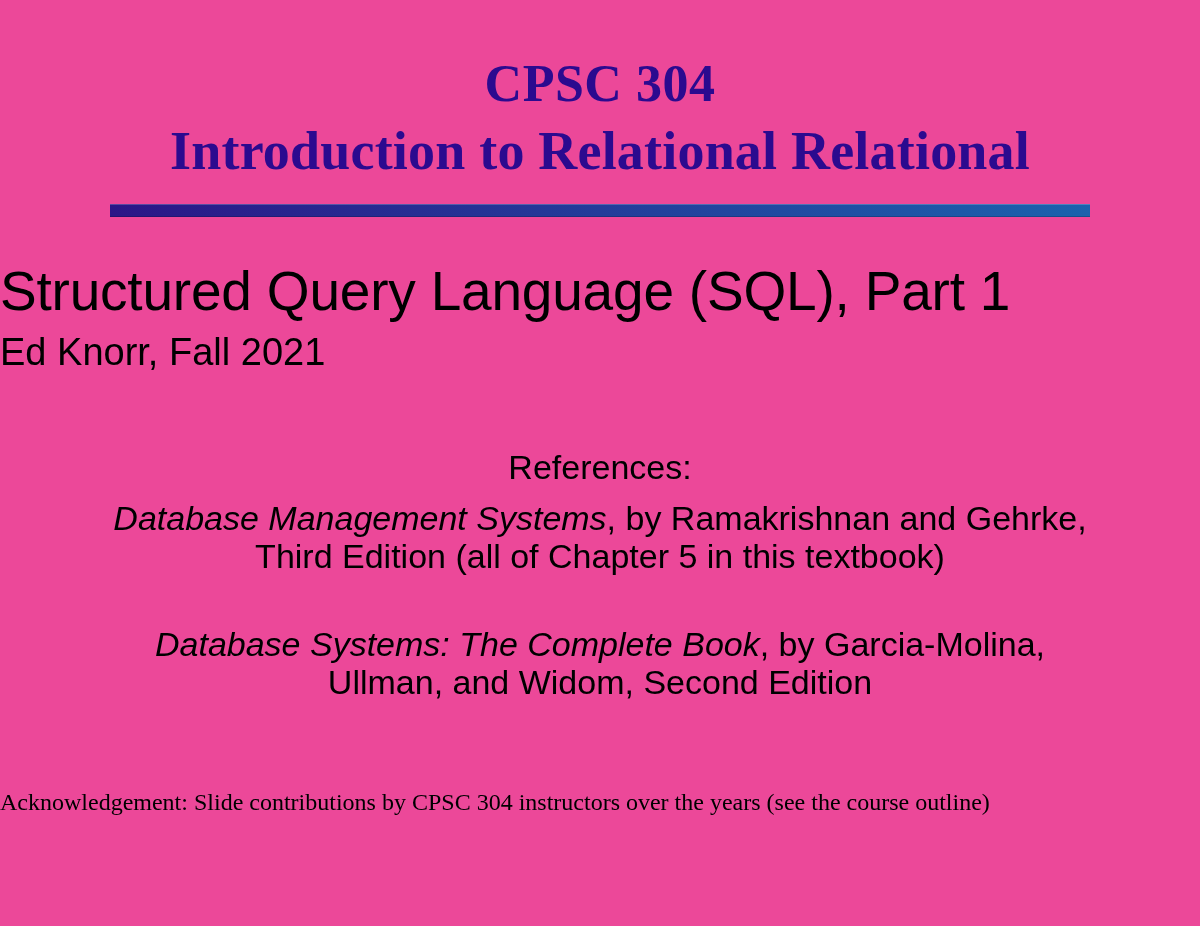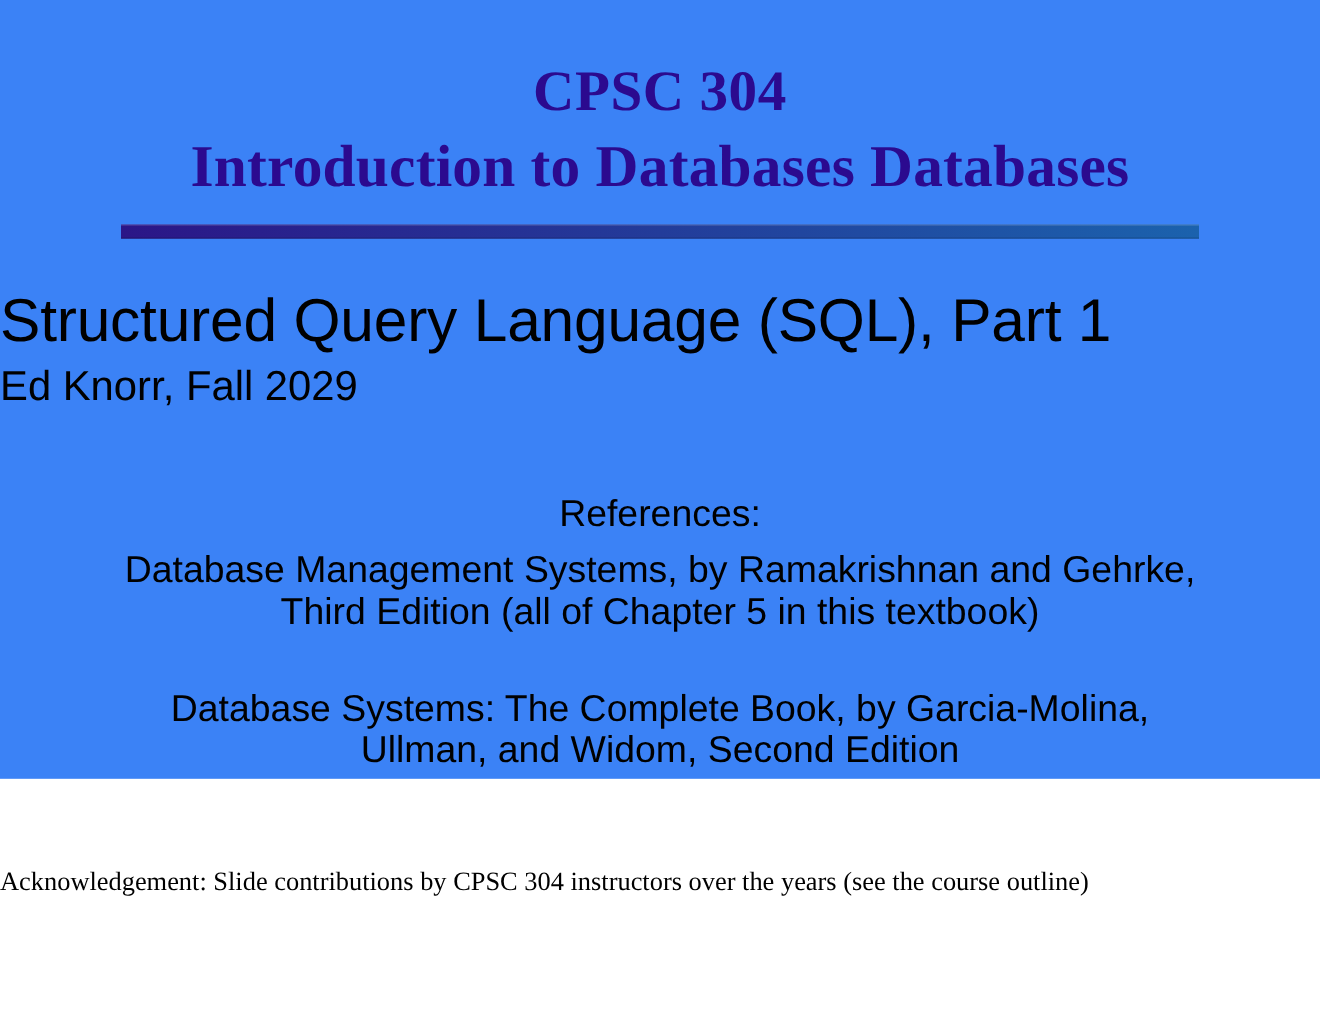--- a/index.html
+++ b/index.html
@@ -12,22 +12,22 @@
     height: 927px;
     overflow: hidden;
     font-family: "Liberation Sans", sans-serif;
     color: #000000;
     -webkit-font-smoothing: antialiased;
   }
 
   .slide {
     position: relative;
     width: 1200px;
-    height: 708px;
-    background: #3b82f6;
+    height: 926px;
+    background: #ec4899;
   }
 
   
   .title-block {
     position: absolute;
     left: 0;
     top: 58px;
     width: 1200px;
     text-align: center;
   }
@@ -98,21 +98,21 @@
     line-height: 1.15;
   }
   .ref-entry {
     font-size: 34px;
     line-height: 1.12;
     max-width: 1010px;
     margin: 0 auto;
   }
   .ref-entry.first { margin-top: 12px; }
   .ref-entry.second { margin-top: 50px; }
-  .ref-title { }
+  .ref-title { font-style: italic; }
 
   
   .acknowledgement {
     position: absolute;
     left: 0;
     top: 788px;
     width: 1200px;
     text-align: left;
     font-family: "Liberation Serif", "DejaVu Serif", serif;
     font-size: 24px;
@@ -121,30 +121,30 @@
     color: #000000;
   }
 </style>
 </head>
 <body style="background: rgb(255, 255, 255);">
 
 <div class="slide">
 
   <div class="title-block">
     <div class="title-line title-line-1" style="color: rgb(43, 10, 143);">CPSC 304</div>
-    <div class="title-line title-line-2" style="color: rgb(43, 10, 143);">Introduction to Databases Databases</div>
+    <div class="title-line title-line-2" style="color: rgb(43, 10, 143);">Introduction to Relational Relational</div>
   </div>
 
   <div class="divider-wrap">
     <div class="divider-bar" style="background: linear-gradient(to right, rgb(43, 22, 135) 0%, rgb(27, 98, 173) 100%);"></div>
   </div>
 
   <div class="body-block">
     <div class="narrow subtitle">Structured Query Language (SQL), Part 1</div>
-    <div class="narrow author">Ed Knorr, Fall 2029</div>
+    <div class="narrow author">Ed Knorr, Fall 2021</div>
   </div>
 
   <div class="references">
     <div class="narrow ref-heading">References:</div>
 
     <div class="narrow ref-entry first">
       <span class="ref-title">Database Management Systems</span><span>, by Ramakrishnan and Gehrke, Third Edition (all of Chapter 5 in this textbook)</span>
     </div>
 
     <div class="narrow ref-entry second">

